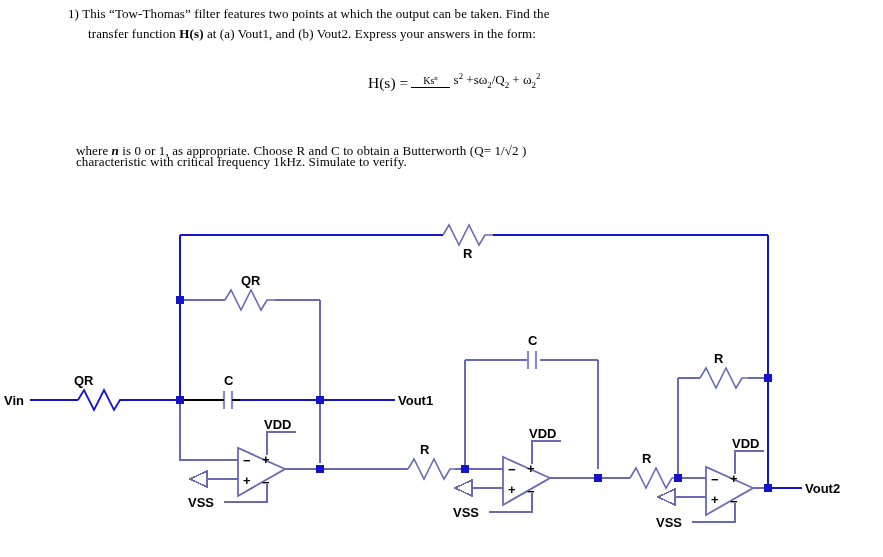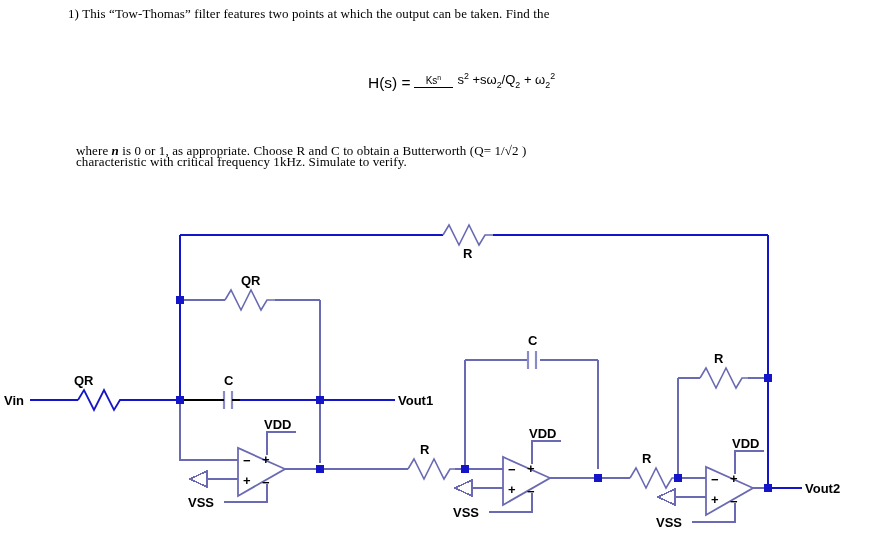--- a/index.html
+++ b/index.html
@@ -38,21 +38,21 @@
   #q-line-5 { left: 76px;  top: 143px; margin-top: 9px; }
 
   .bold-math { font-weight: bold; }
   .ital { font-style: italic; font-weight: bold; }
 
   
   #formula {
     position: absolute;
     left: 368px;
     top: 70px;
-    font-family: Liberation Sans, sans-serif;
+    font-family: Liberation Serif, serif;
     font-size: 15.5px;
     display: flex;
     align-items: flex-start;
   }
   #formula-lhs {
     padding-top: 4px;
     white-space: nowrap;
   }
   #formula-frac {
     display: inline-block;
@@ -89,20 +89,21 @@
     fill: #000000;
   }
 </style>
 </head>
 <body>
 
 <div id="problem">
 
   <div class="q-line" id="q-line-1">1) This “Tow-Thomas” filter features two points at which the output can be taken. Find the</div>
 
+  <div class="q-line" id="q-line-2"><span>transfer function </span><span class="bold-math">H(s)</span><span> at (a) Vout1, and (b) Vout2. Express your answers in the form:</span></div>
 
   <div id="formula">
     <span id="formula-lhs">H(s) =</span>
     <span id="formula-frac">
       <span id="formula-num"><span>Ks</span><sup>n</sup></span>
       <span id="formula-den"><span>s</span><sup>2</sup><span> +s</span><span>ω</span><sub>2</sub><span>/Q</span><sub>2</sub><span> + </span><span>ω</span><sub>2</sub><sup>2</sup></span>
     </span>
   </div>
 
   <div class="q-line" id="q-line-4"><span>where </span><span class="ital">n</span><span> is 0 or 1, as appropriate. Choose R and C to obtain a Butterworth (Q= 1/√2 )</span></div>

